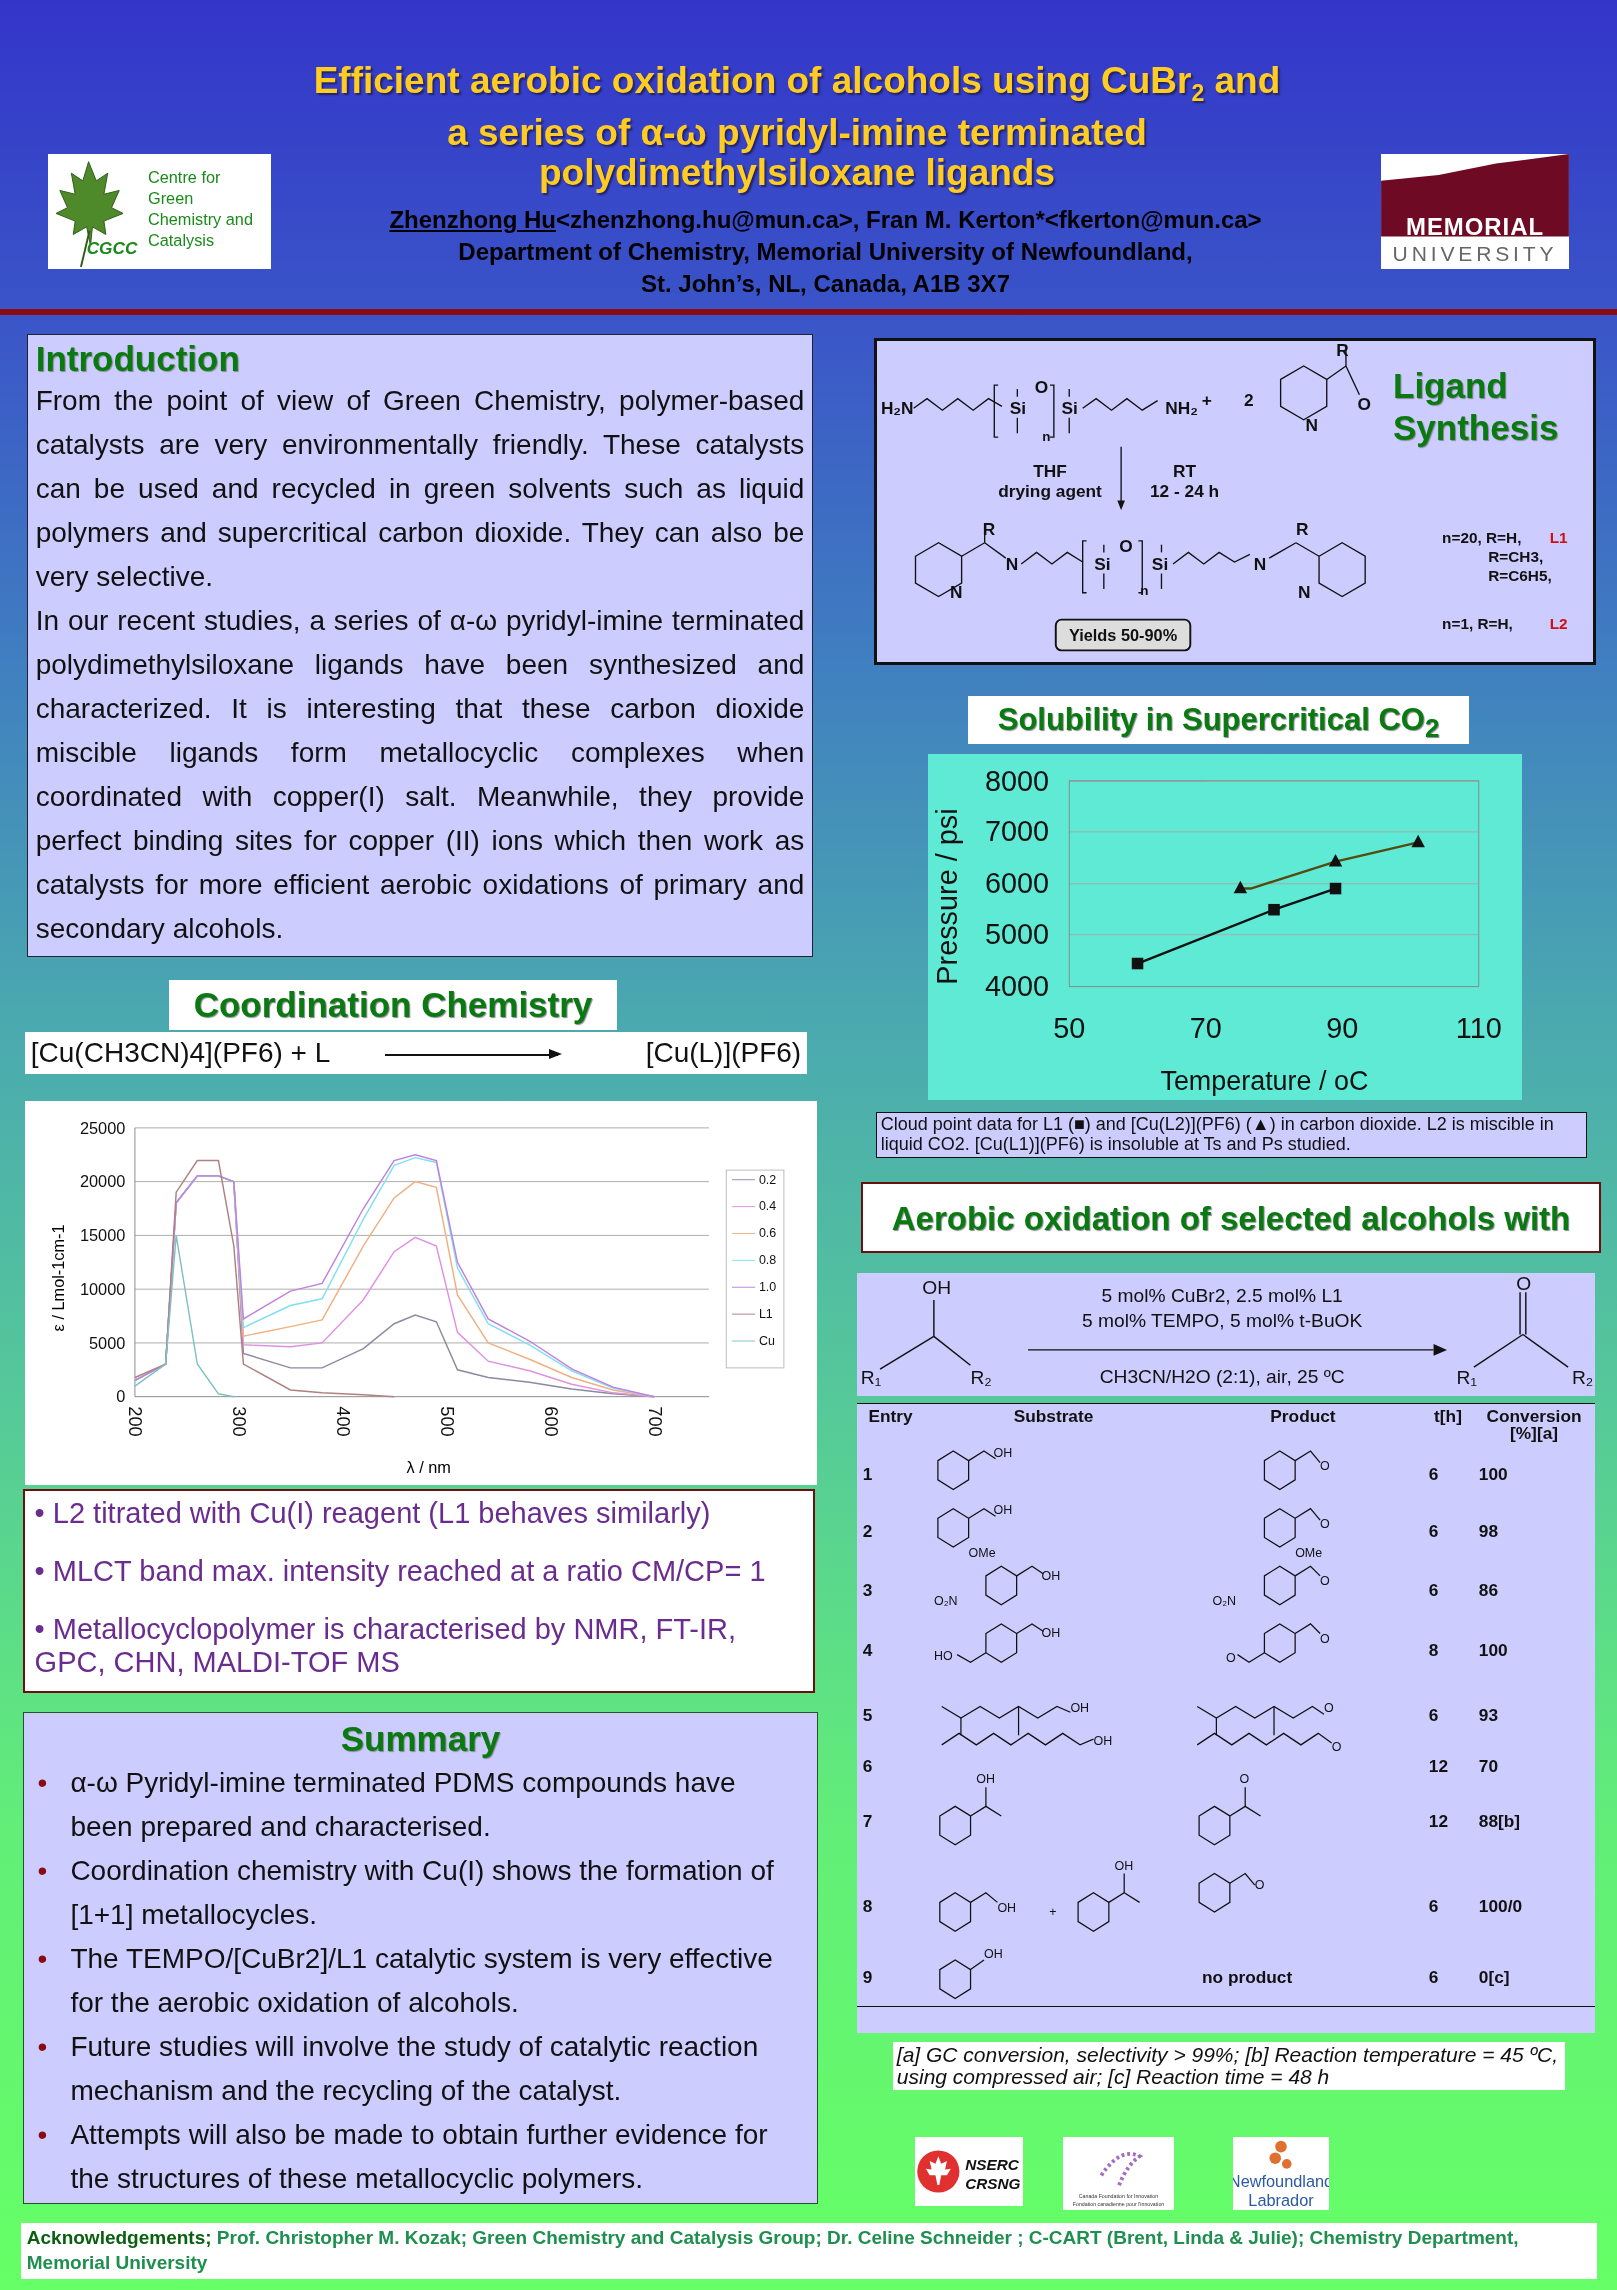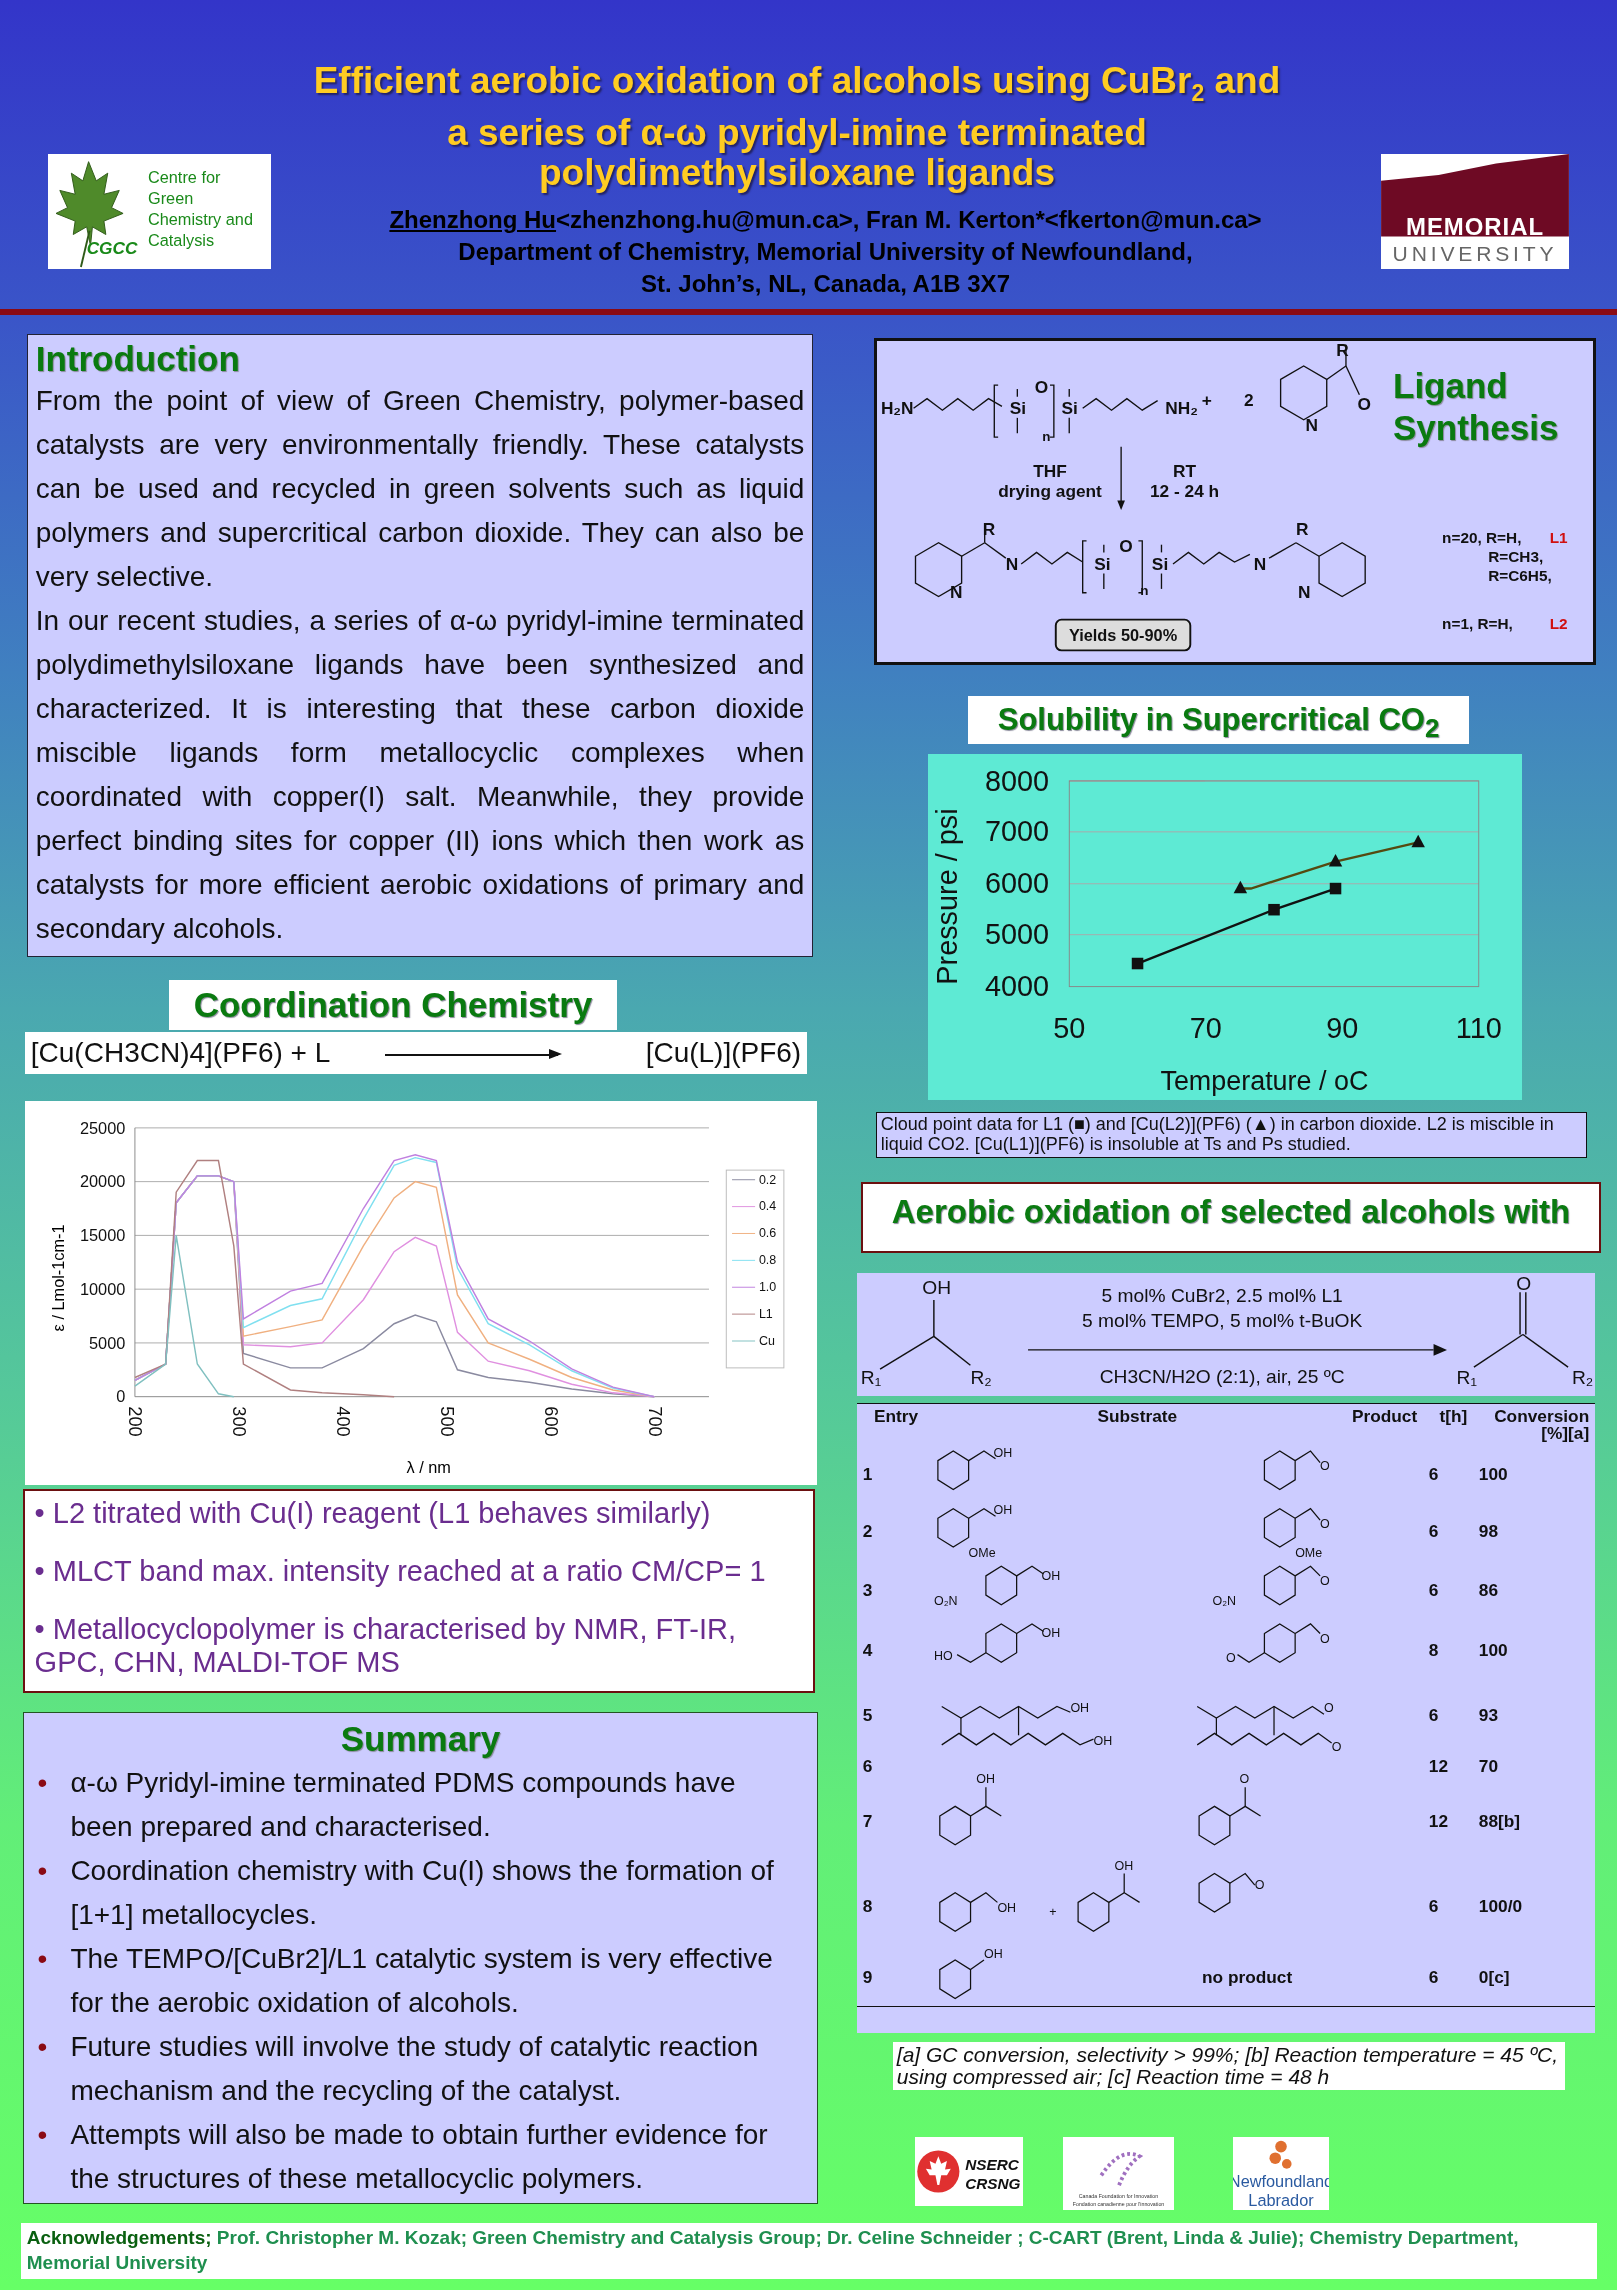--- a/index.html
+++ b/index.html
@@ -27,25 +27,25 @@
 .summary{left:23px;top:1712px;width:795px;height:492px;border:1.9px solid #225522;padding:3.8px 13.4px}
 .summary h2{text-align:center;font-size:35px;line-height:44px}
 .summary ul{list-style:none}
 .summary li{position:relative;padding-left:33px;font-size:28px;line-height:44px;color:#111}
 .summary li:before{content:"•";position:absolute;left:0;color:#8a0a14}
 .lig{left:874px;top:338px;width:722px;height:327px;border:3.8px solid #111;background:#ccccff}
 .lig-title{left:1393px;top:365px;width:179px;text-align:left;font-size:35px;line-height:42px}
 .sol-h{left:968px;top:696px;width:501px;height:48px;background:#fff;text-align:center;font-size:31px;line-height:48px}
 .sol-chart{left:928px;top:754px;width:594px;height:346px;background:#5eead4}
 .caption{left:876px;top:1112px;width:711px;height:46px;background:#ccccff;border:1.9px solid #111;font-size:18px;line-height:20px;padding:1px 3.8px;color:#111}
-.aer-h{left:861px;top:1182px;width:740px;height:71px;background:#fff;border:2.9px solid #6b1010;text-align:center;font-size:33px;line-height:33px;padding-top:11px}
+.aer-h{left:861px;top:1182px;width:740px;height:71px;background:#fff;border:2.9px solid #6b1010;text-align:center;font-size:33px;line-height:33px;padding-top:18px}
 .scheme{left:857px;top:1273px;width:738px;height:123px;background:#ccccff}
 .table-wrap{left:857px;top:1403px;width:738px;height:630px;background:#ccccff}
 .table-wrap table{width:100%;border-collapse:collapse;font-weight:bold;font-size:17.3px;color:#111}
-.table-wrap th{text-align:right;padding:3.8px 5.8px;vertical-align:top;line-height:17.3px}
+.table-wrap th{text-align:center;padding:3.8px 5.8px;vertical-align:top;line-height:17.3px}
 .table-wrap td{padding:0 5.8px;vertical-align:middle}
 .footnote{left:893px;top:2042px;width:672px;height:48px;background:#fff;font-style:italic;font-size:21px;line-height:22px;padding:1.9px 3.8px;color:#111}
 .logo-nserc{left:915px;top:2137px;width:108px;height:69px;background:#fff}
 .logo-cfi{left:1063px;top:2137px;width:111px;height:73px;background:#fff}
 .logo-nl{left:1233px;top:2137px;width:96px;height:73px;background:#fff}
 .ack{left:21px;top:2223px;width:1576px;height:56px;background:#fff;font-size:19px;line-height:25px;padding:1.9px 5.8px;color:#1f8f4f;font-weight:bold}
 .ack .k{color:#0a6010}
 svg text{font-family:"Liberation Sans",sans-serif}
 </style>
 </head>

